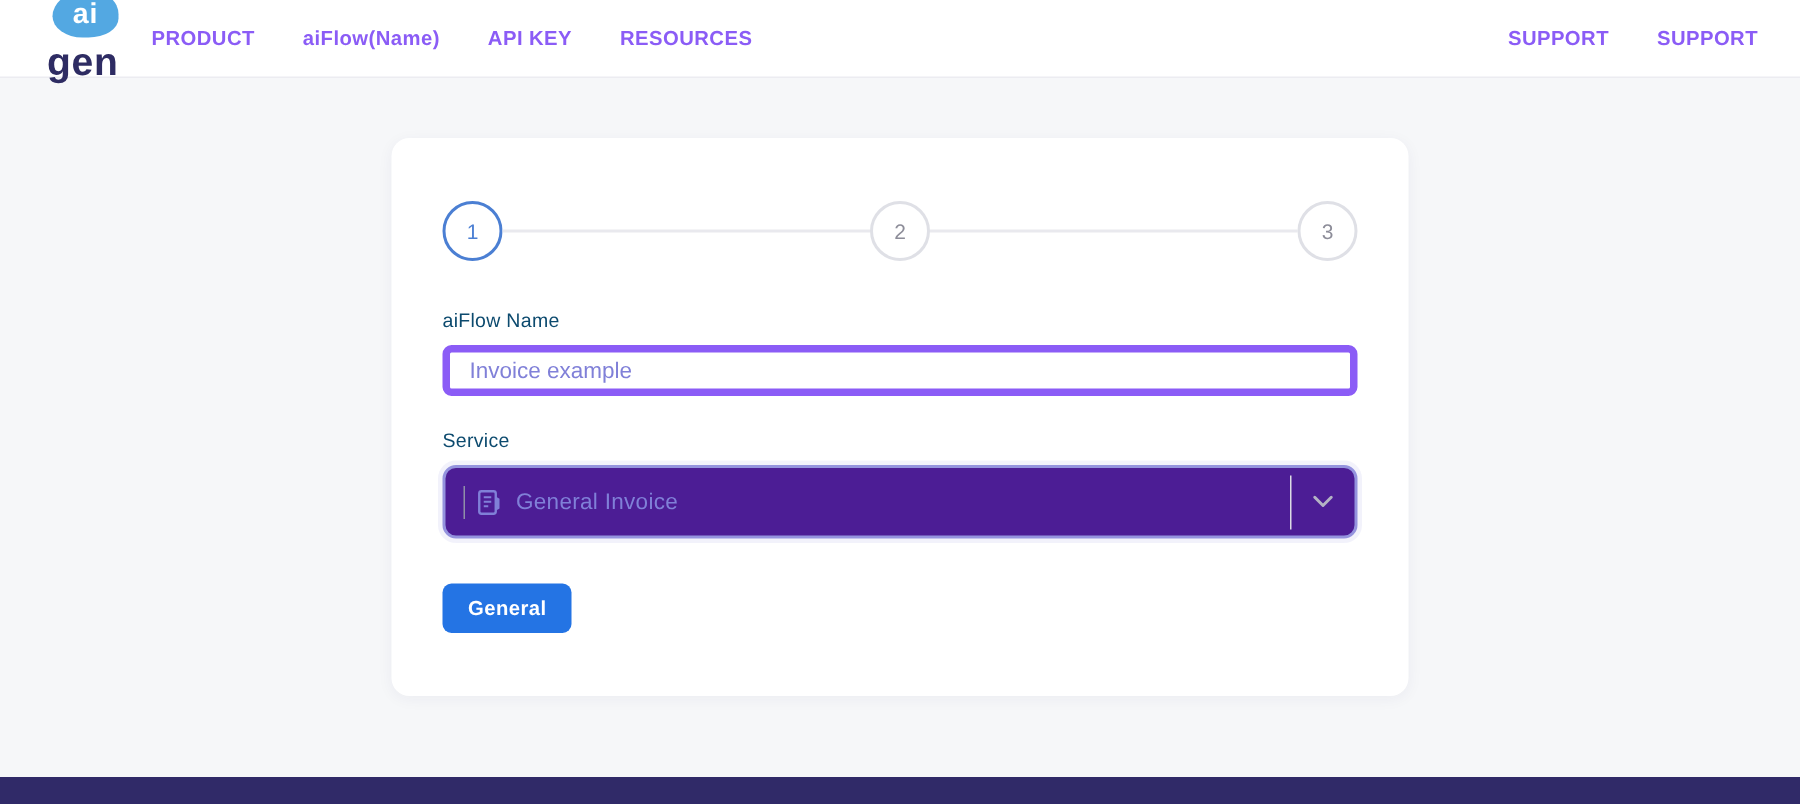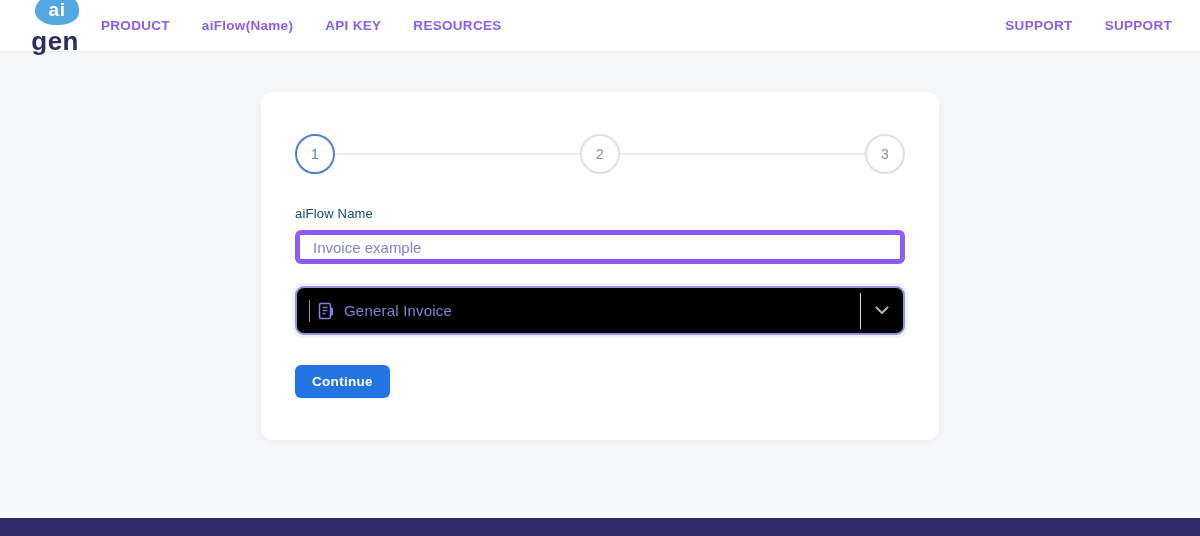--- a/index.html
+++ b/index.html
@@ -85,21 +85,21 @@
     margin-bottom:22px;
   }
   .text-input::placeholder { color:#8080d8; opacity:1; }
 
   .select-box {
     width:100%; height:49px;
     border:2px solid #9493de; border-radius:9px;
     box-shadow:0 0 0 3px rgba(148,147,222,0.12);
     display:flex; align-items:center;
     padding:0 0 0 12px;
-    background:#000000; cursor:pointer;
+    background:#4c1d95; cursor:pointer;
     margin-bottom:30px;
   }
   .caret-line { width:1px; height:22px; background:#8f8fa8; margin-right:7px; }
   .select-icon { display:inline-flex; margin-right:9px; }
   .select-value { font-size:15px; color:#8080d8; flex:1 1 auto; letter-spacing:0.2px; }
   .select-divider { width:1px; height:36px; background:#dcdce4; }
   .select-chevron { width:42px; display:flex; align-items:center; justify-content:center; }
 
   .continue-btn {
     height:33px; padding:0 17px;
@@ -151,41 +151,42 @@
       </div>
       <div class="step-line"></div>
       <div class="step-circle">
         <span>3</span>
       </div>
     </div>
 
     <label class="field-label">aiFlow Name</label>
     <input class="text-input" type="text" placeholder="Invoice example" style="">
 
+    <label class="field-label">Service</label>
     <div class="select-box">
       <span class="caret-line"></span>
       <span class="select-icon">
         <svg width="18" height="18" viewBox="0 0 18 18" fill="none">
           <rect x="2.5" y="1.5" width="11" height="15" rx="1.5" stroke="#8080d8" stroke-width="1.6"></rect>
           <line x1="5.5" y1="5.5" x2="10.5" y2="5.5" stroke="#8080d8" stroke-width="1.4"></line>
           <line x1="5.5" y1="8.5" x2="10.5" y2="8.5" stroke="#8080d8" stroke-width="1.4"></line>
           <line x1="5.5" y1="11.5" x2="8.5" y2="11.5" stroke="#8080d8" stroke-width="1.4"></line>
           <path d="M13.5 5 L16 6.5 L16 13 L13.5 14.5 Z" fill="#8080d8"></path>
         </svg>
       </span>
       <span class="select-value">General Invoice</span>
       <span class="select-divider"></span>
       <span class="select-chevron">
         <svg width="14" height="9" viewBox="0 0 14 9" fill="none">
           <path d="M1.5 1.5 L7 7 L12.5 1.5" stroke="#b3b3c4" stroke-width="2" stroke-linecap="round" stroke-linejoin="round"></path>
         </svg>
       </span>
     </div>
 
-    <button class="continue-btn">Continue</button>
+    <button class="continue-btn">General</button>
 
   </section>
 </main>
 
 <footer class="footer">
   
   
 </footer>
 
 </body></html>

